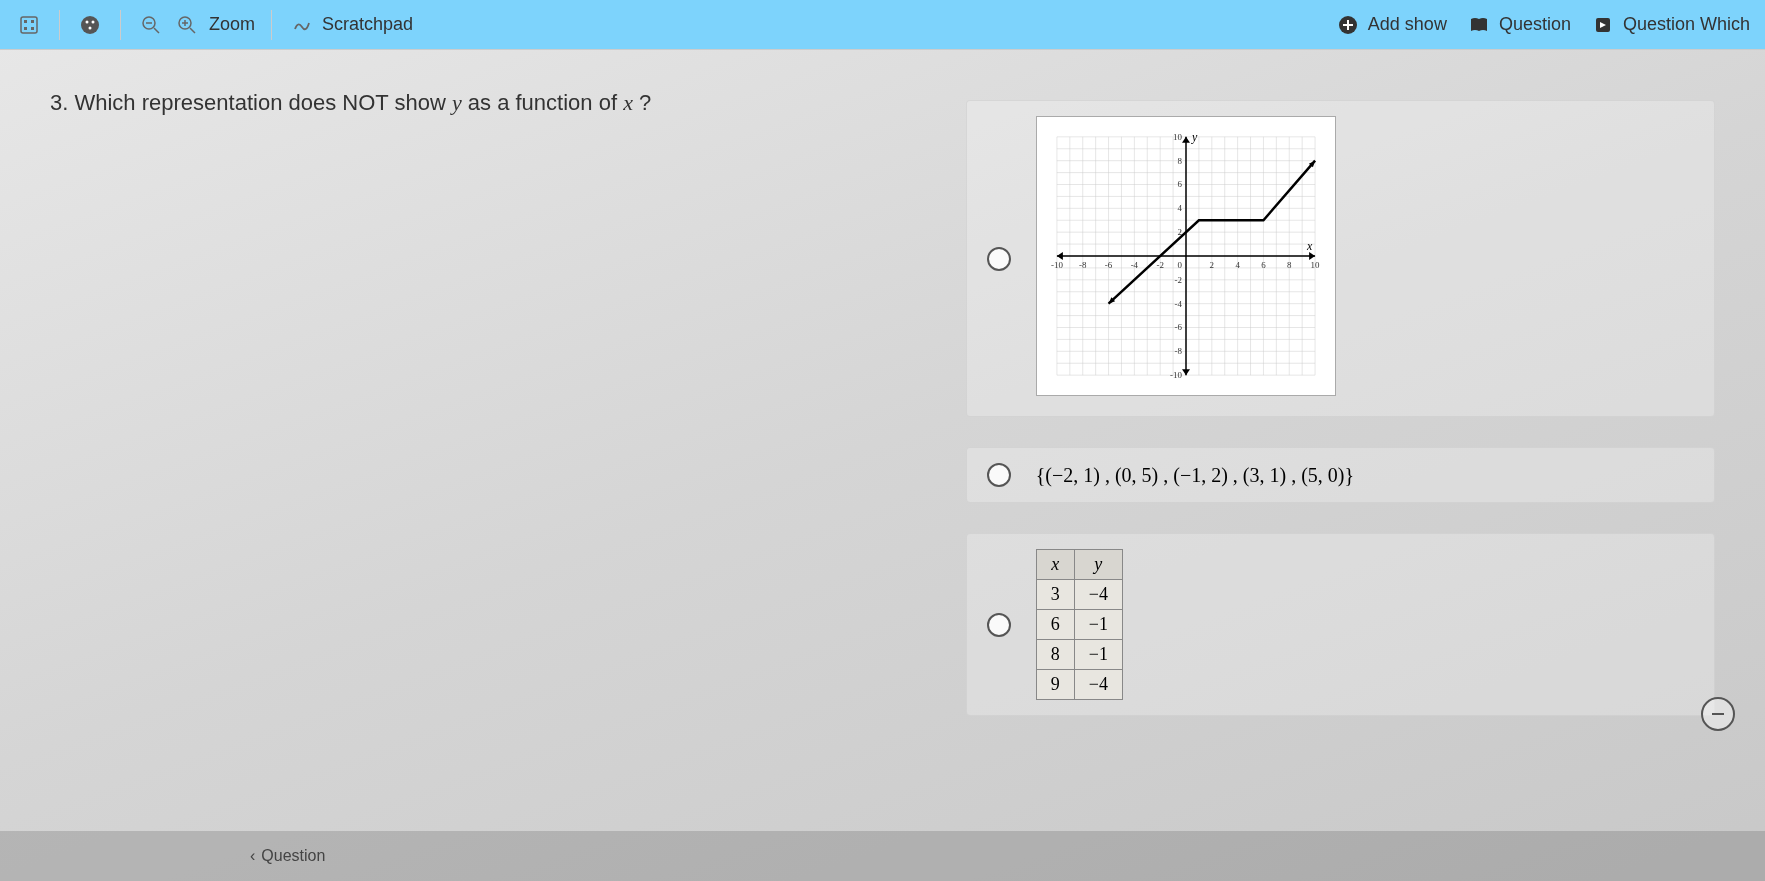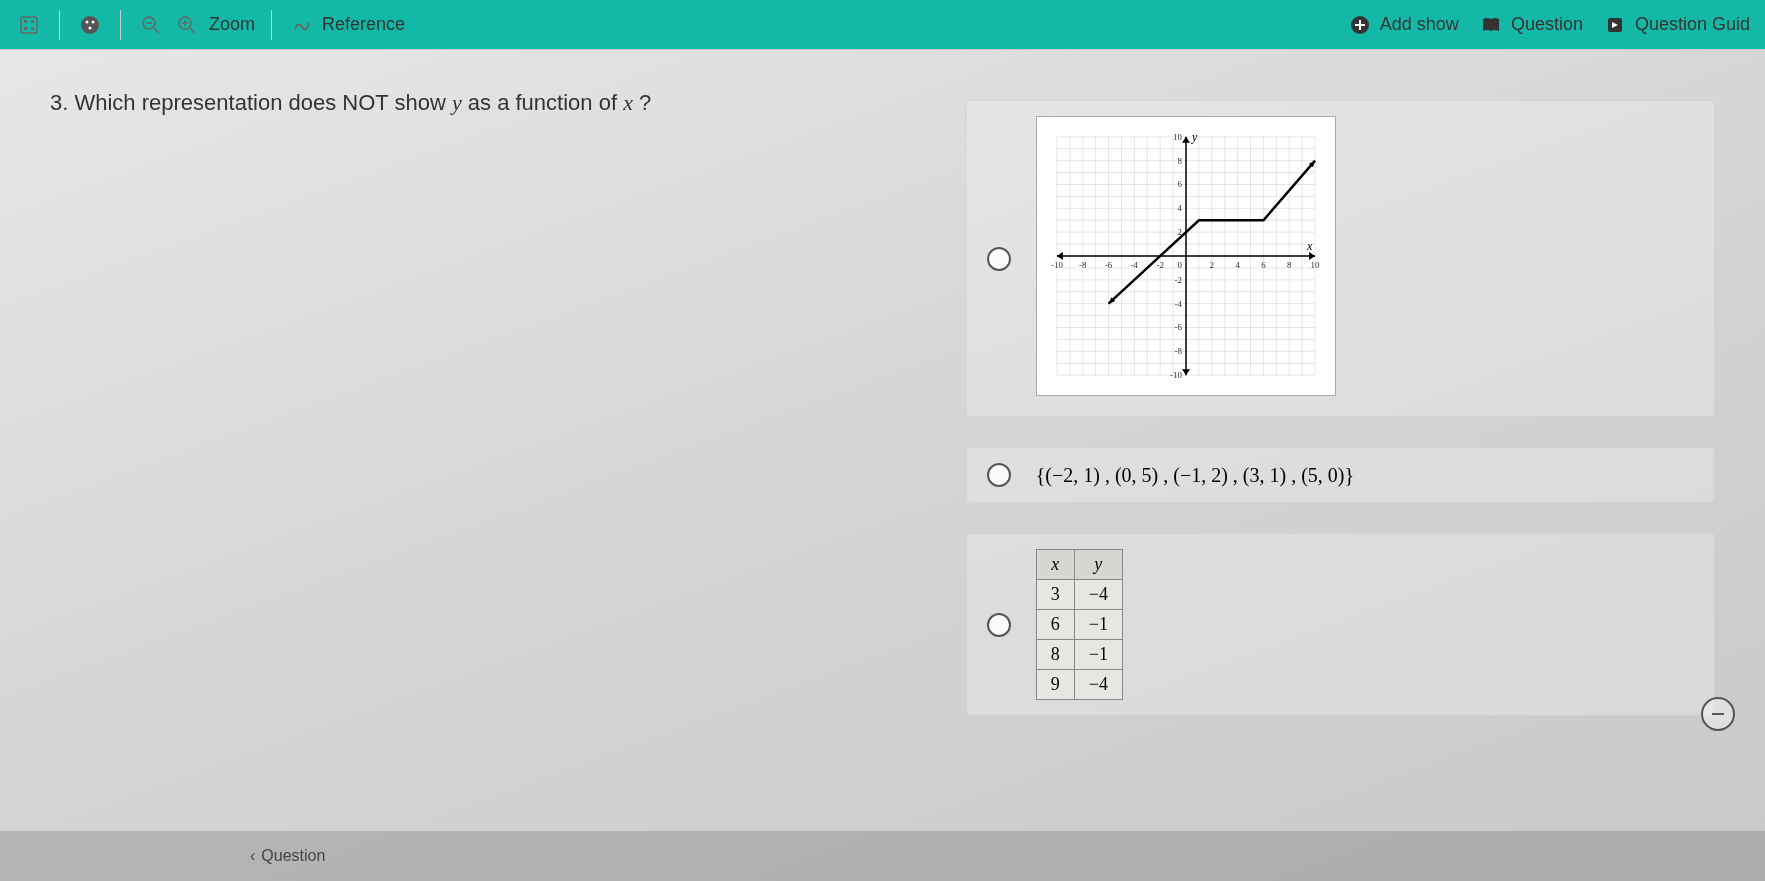--- a/index.html
+++ b/index.html
@@ -5,21 +5,21 @@
 * { box-sizing: border-box; margin: 0; padding: 0; }
 body {
   font-family: Arial, Helvetica, sans-serif;
   background: linear-gradient(160deg, #e8e8e8 0%, #d5d5d5 50%, #c8c8c8 100%);
   width: 1765px;
   height: 881px;
   overflow: hidden;
 }
 .toolbar {
   height: 50px;
-  background: #14b8a6;
+  background: #7dd3fc;
   border-bottom: 1px solid #ccc;
   display: flex;
   align-items: center;
   padding: 0 15px;
 }
 .toolbar-left { display: flex; align-items: center; gap: 8px; }
 .toolbar-right { margin-left: auto; display: flex; align-items: center; gap: 18px; }
 .tb-icon {
   width: 28px; height: 28px; display: flex; align-items: center; justify-content: center;
   color: #555; cursor: pointer;
@@ -114,21 +114,21 @@
     <div class="tb-btn">
       <span>Zoom</span>
     </div>
     <div class="divider"></div>
     <div class="tb-btn">
       <span class="tb-icon">
         <svg width="20" height="20" viewBox="0 0 20 20">
             <path d="M3 14 Q6 6 10 12 T17 8" fill="none" stroke="#666" stroke-width="1.8"></path>
           </svg>
       </span>
-      <span>Reference</span>
+      <span>Scratchpad</span>
     </div>
   </div>
   <div class="toolbar-right">
     <div class="tb-btn">
       <span class="tb-icon">
         <svg width="20" height="20" viewBox="0 0 20 20">
             <circle cx="10" cy="10" r="9" fill="#333"></circle>
             <line x1="10" y1="5" x2="10" y2="15" stroke="#fff" stroke-width="2"></line>
             <line x1="5" y1="10" x2="15" y2="10" stroke="#fff" stroke-width="2"></line>
           </svg>
@@ -143,21 +143,21 @@
       </span>
       <span>Question</span>
     </div>
     <div class="tb-btn">
       <span class="tb-icon">
         <svg width="20" height="20" viewBox="0 0 20 20">
             <rect x="3" y="3" width="14" height="14" rx="2" fill="#333"></rect>
             <path d="M7 7 L13 10 L7 13 Z" fill="#fff"></path>
           </svg>
       </span>
-      <span>Question Guid</span>
+      <span>Question Which</span>
     </div>
   </div>
 </div>
 
 <div class="content">
   <div class="question-col">
     <div class="question-text">
       <span class="num">3.</span>
       <span>Which representation does NOT show </span>
       <span class="math-var">y</span>

